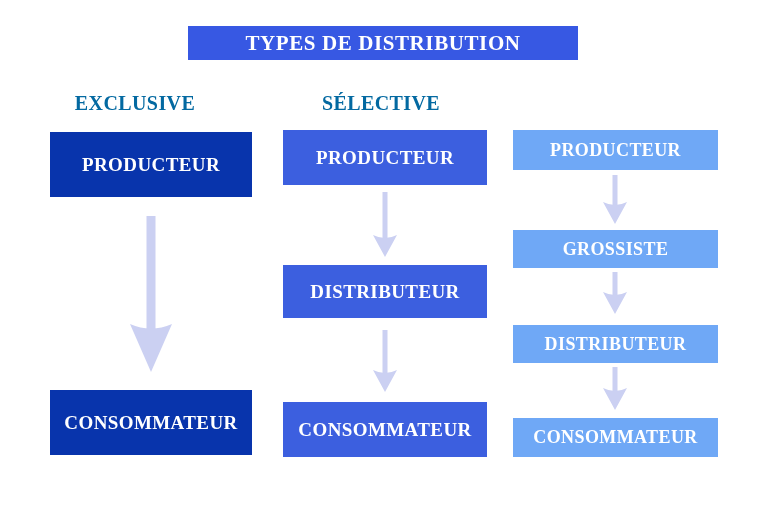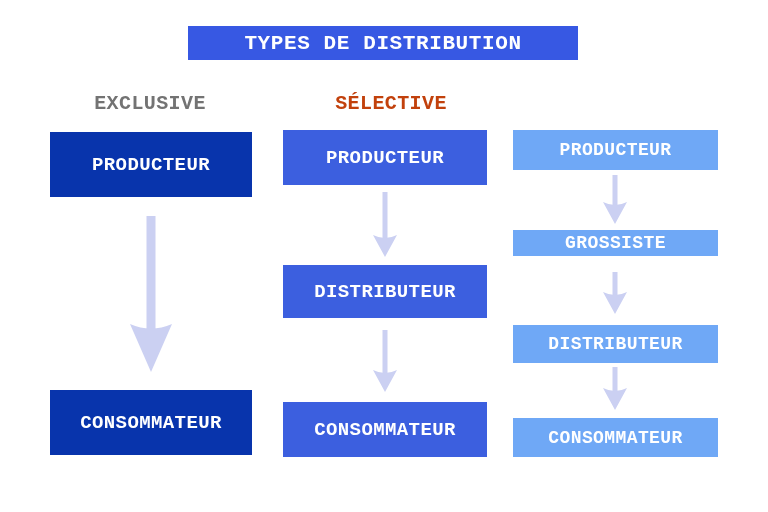--- a/index.html
+++ b/index.html
@@ -1,41 +1,41 @@
 <!DOCTYPE html>
 <html><head>
 <meta charset="utf-8">
 <style>
   html,body{margin:0;padding:0;background:#ffffff;}
   .canvas{position:relative;width:768px;height:512px;background:#ffffff;
-          font-family:Liberation Mono, monospace;overflow:hidden;border-radius:27px;}
+          font-family:Liberation Serif, serif;overflow:hidden;border-radius:27px;}
 
   .title-bar{position:absolute;left:188px;top:26px;width:390px;height:34px;
              background:#3758E3;color:#ffffff;display:flex;align-items:center;
              justify-content:center;font-weight:bold;font-size:21px;letter-spacing:.6px;}
 
   .col-header{position:absolute;top:92px;width:206px;text-align:center;
               font-weight:bold;font-size:20px;letter-spacing:.4px;}
-  .h1{left:47px;color:#737373;}
-  .h2{left:288px;color:#c2410c;}
+  .h1{left:32px;color:#0369a1;}
+  .h2{left:278px;color:#0369a1;}
   .h3{left:512px;color:#6FA8F6;}
 
   .box{position:absolute;color:#ffffff;font-weight:bold;display:flex;
        align-items:center;justify-content:center;letter-spacing:.4px;}
   .c1{left:50px;width:202px;background:#0834AC;font-size:19px;}
   .c2{left:283px;width:204px;background:#3C5FDF;font-size:19px;}
   .c3{left:513px;width:205px;background:#6FA8F6;font-size:18px;}
 
   .c1.prod{top:132px;height:65px;}
   .c1.cons{top:390px;height:65px;}
   .c2.prod{top:130px;height:55px;}
   .c2.dist{top:265px;height:53px;}
   .c2.cons{top:402px;height:55px;}
   .c3.prod{top:130px;height:40px;}
-  .c3.gros{top:230px;height:26px;}
+  .c3.gros{top:230px;height:38px;}
   .c3.dist{top:325px;height:38px;}
   .c3.cons{top:418px;height:39px;}
 
   .arrow{position:absolute;line-height:0;}
   .arrow rect,.arrow path{fill:#CBD0F2;}
   .a-c1{left:130px;top:216px;}
   .a-c2-1{left:373px;top:192px;}
   .a-c2-2{left:373px;top:330px;}
   .a-c3-1{left:603px;top:175px;}
   .a-c3-2{left:603px;top:272px;}

